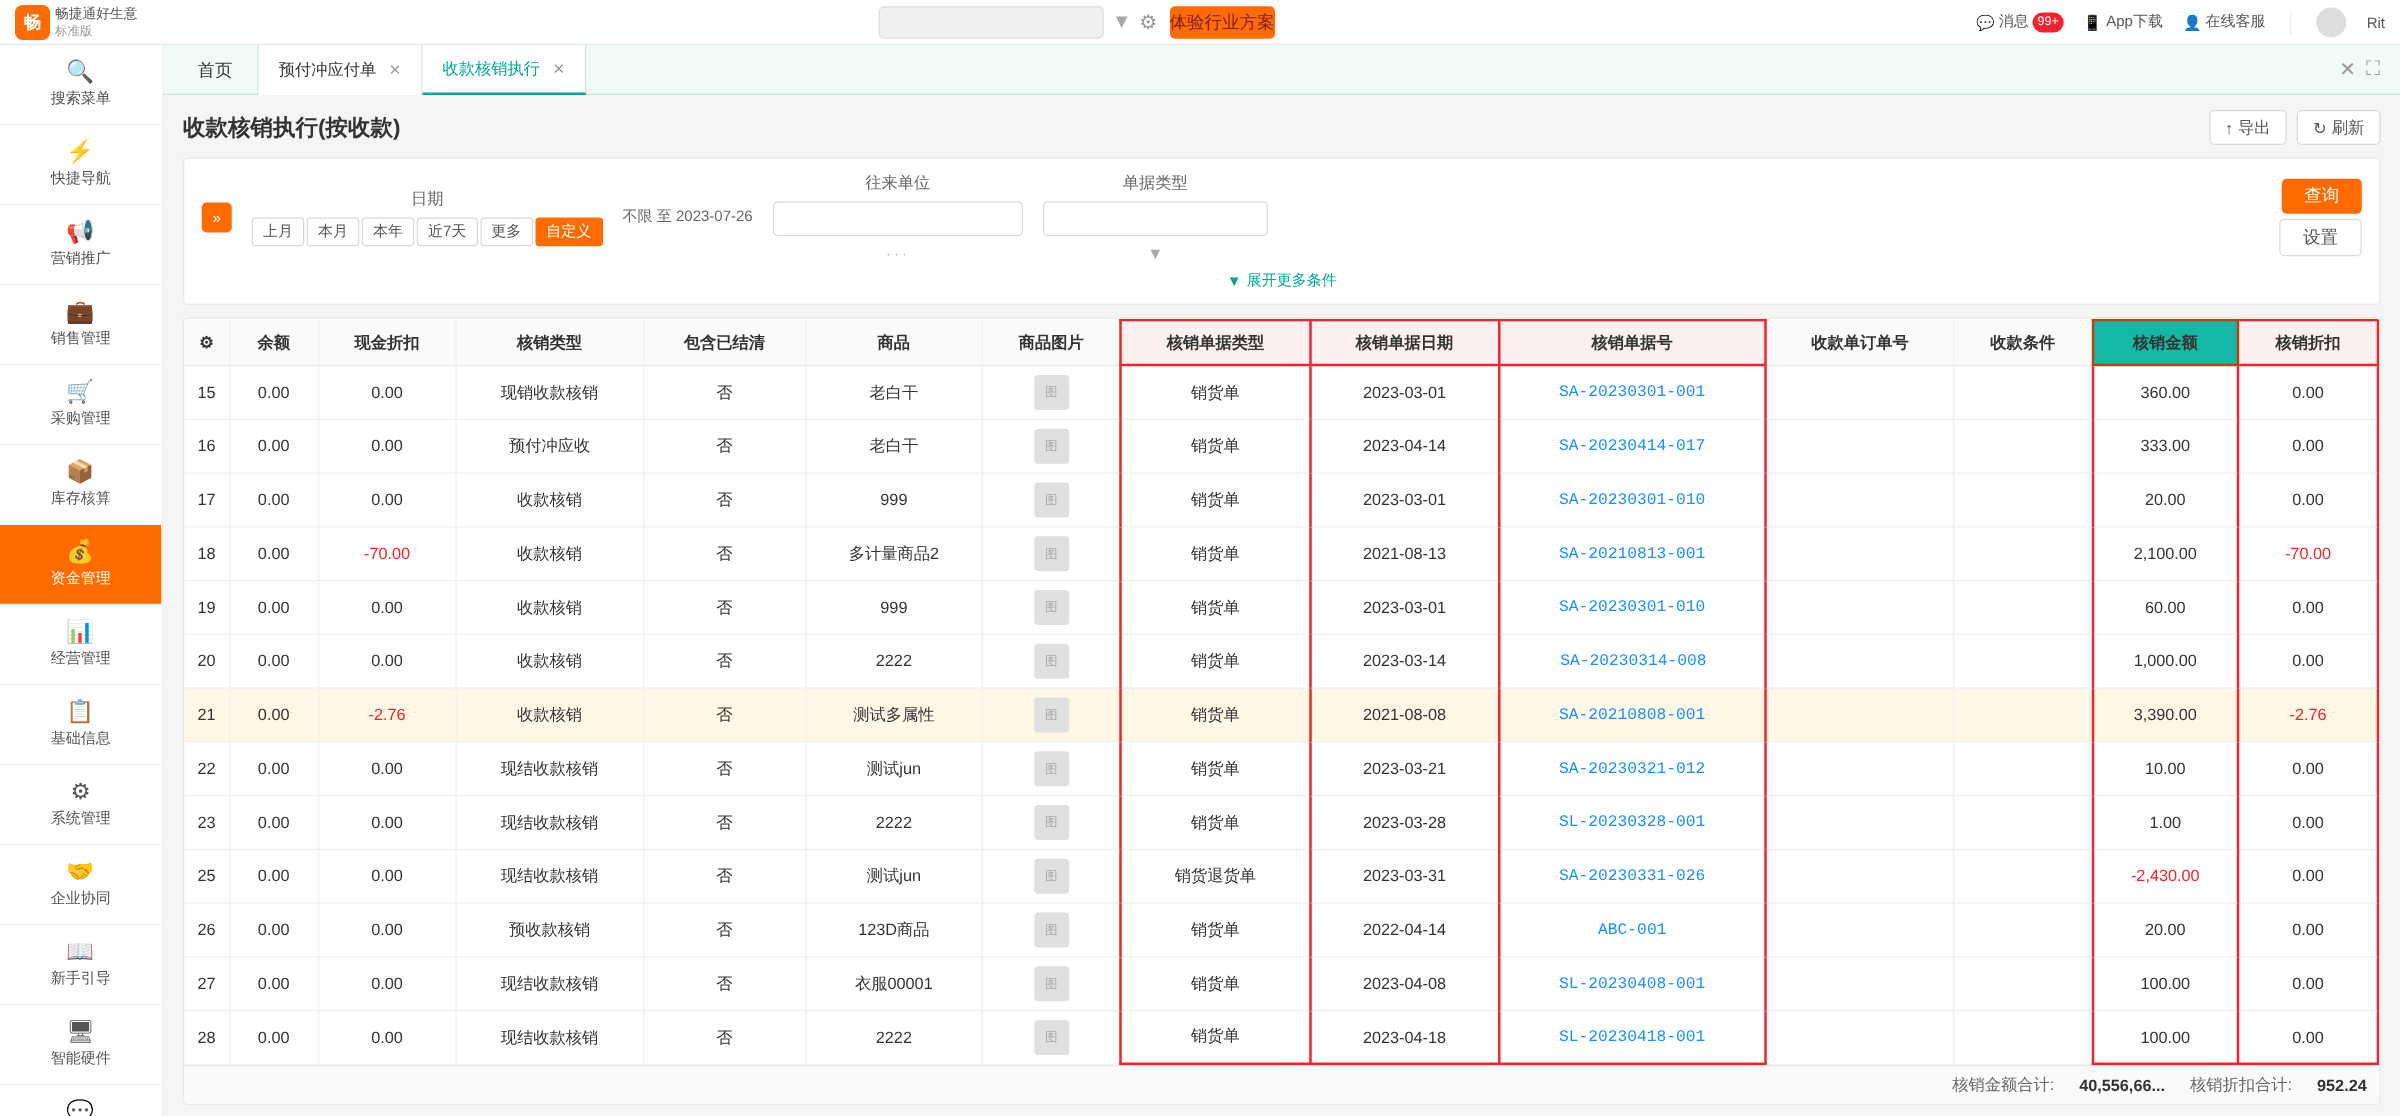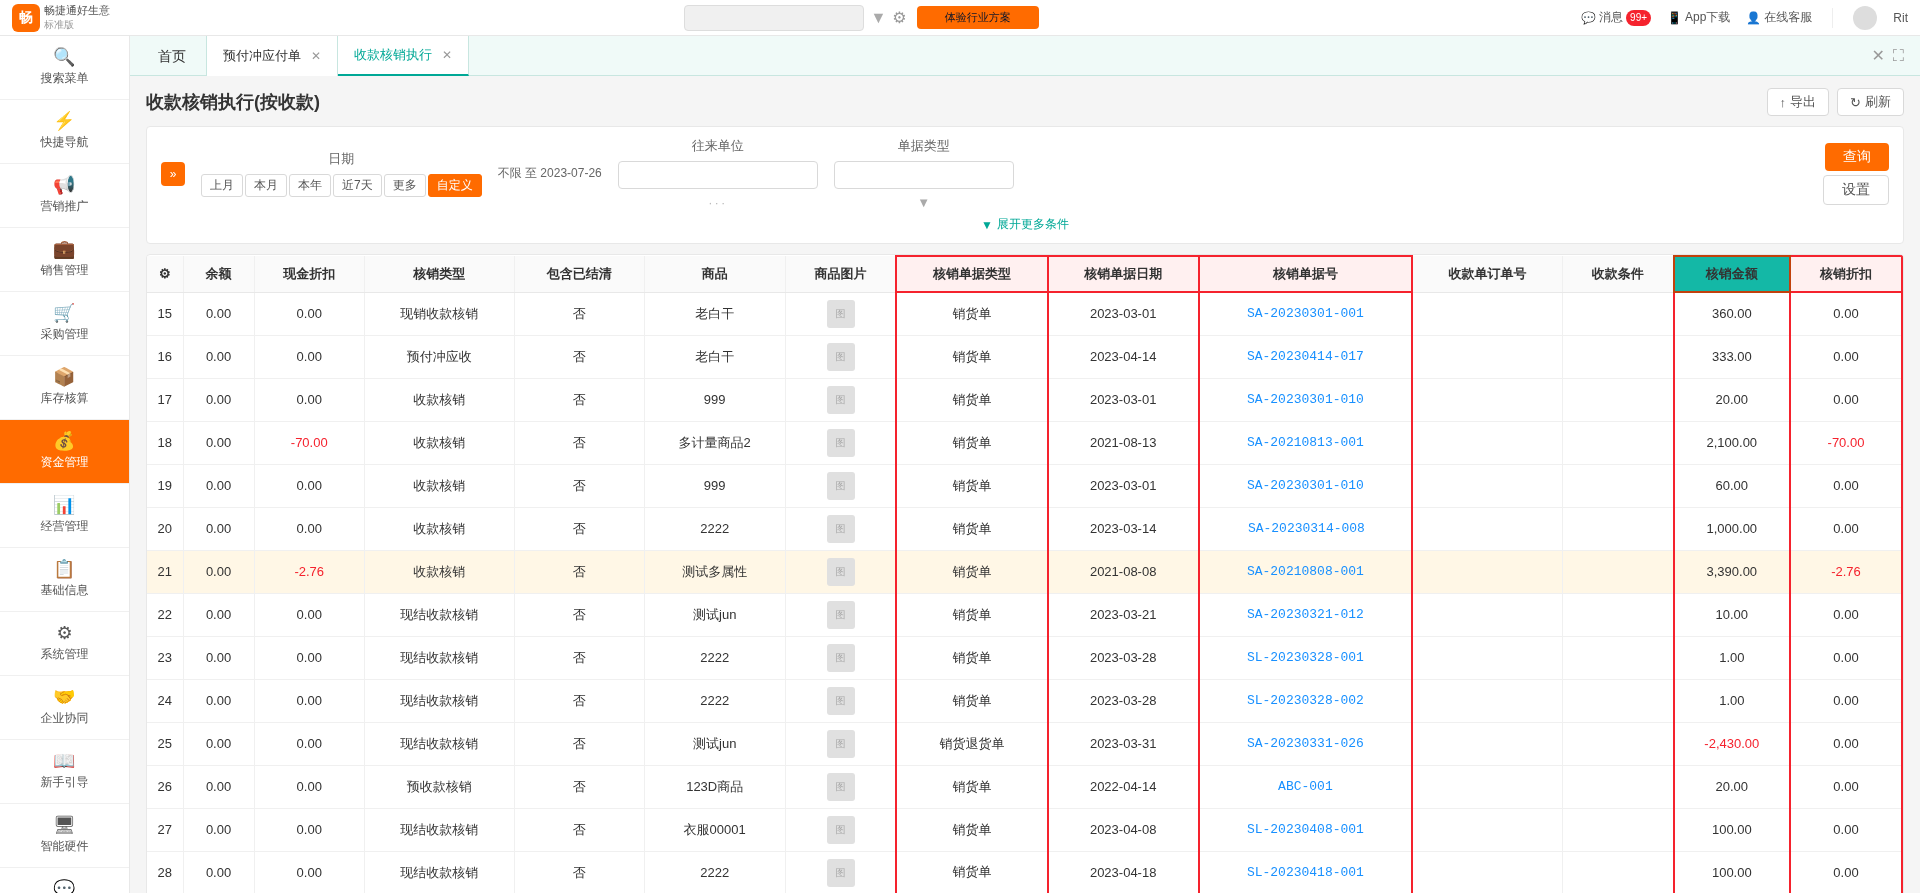--- a/index.html
+++ b/index.html
@@ -44,25 +44,25 @@
       height: 26px;
       border: 1px solid #ddd;
       border-radius: 4px;
       padding: 0 8px;
       font-size: 12px;
       color: #999;
       background: #f9f9f9;
     }
     .top-btn-industry {
       background: #ff6b00;
-      color: #0f172a;
+      color: #7f1d1d;
       border: none;
       border-radius: 4px;
-      padding: 4px 28px;
-      font-size: 11px;
+      padding: 4px 0;
+      font-size: 14px;
       cursor: pointer;
     }
     .top-right {
       display: flex;
       align-items: center;
       gap: 16px;
       font-size: 12px;
       color: #555;
     }
     .top-right-item {
@@ -709,38 +709,20 @@
     </td>
     <td style="border-left:2px solid #f5222d;border-right:2px solid #f5222d;">销货单</td>
     <td style="border-left:2px solid #f5222d;border-right:2px solid #f5222d;">2023-03-28</td>
     <td style="border-left:2px solid #f5222d;border-right:2px solid #f5222d;" class="link-text">SL-20230328-001</td>
     <td></td>
     <td></td>
     <td style="border-left:2px solid #f5222d;border-right:2px solid #f5222d;">1.00</td>
     <td style="border-left:2px solid #f5222d;border-right:2px solid #f5222d;">0.00</td>
   </tr>
                 <tr>
-    <td>24</td>
-    <td>0.00</td>
-    <td>0.00</td>
-    <td>现结收款核销</td>
-    <td>否</td>
-    <td>2222</td>
-    <td style="color:#aaa;">
-      <div style="width:28px;height:28px;background:#e0e0e0;border-radius:3px;margin:auto;display:flex;align-items:center;justify-content:center;font-size:10px;">图</div>
-    </td>
-    <td style="border-left:2px solid #f5222d;border-right:2px solid #f5222d;">销货单</td>
-    <td style="border-left:2px solid #f5222d;border-right:2px solid #f5222d;">2023-03-28</td>
-    <td style="border-left:2px solid #f5222d;border-right:2px solid #f5222d;" class="link-text">SL-20230328-002</td>
-    <td></td>
-    <td></td>
-    <td style="border-left:2px solid #f5222d;border-right:2px solid #f5222d;">1.00</td>
-    <td style="border-left:2px solid #f5222d;border-right:2px solid #f5222d;">0.00</td>
-  </tr>
-                <tr>
     <td>25</td>
     <td>0.00</td>
     <td>0.00</td>
     <td>现结收款核销</td>
     <td>否</td>
     <td>测试jun</td>
     <td style="color:#aaa;">
       <div style="width:28px;height:28px;background:#e0e0e0;border-radius:3px;margin:auto;display:flex;align-items:center;justify-content:center;font-size:10px;">图</div>
     </td>
     <td style="border-left:2px solid #f5222d;border-right:2px solid #f5222d;">销货退货单</td>

